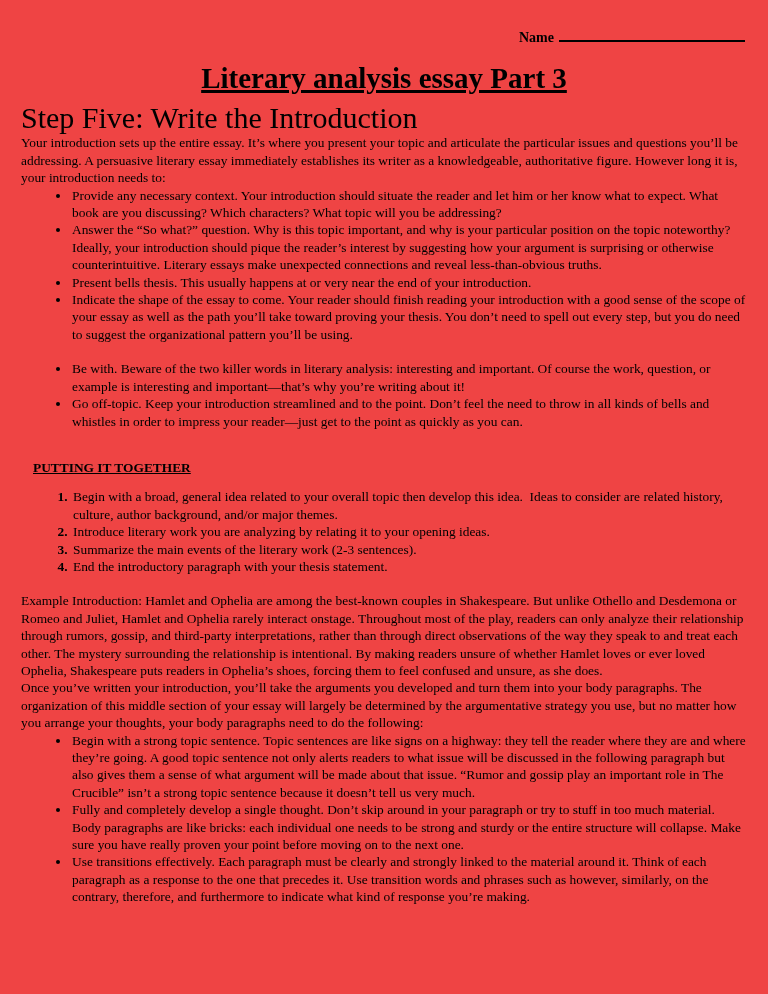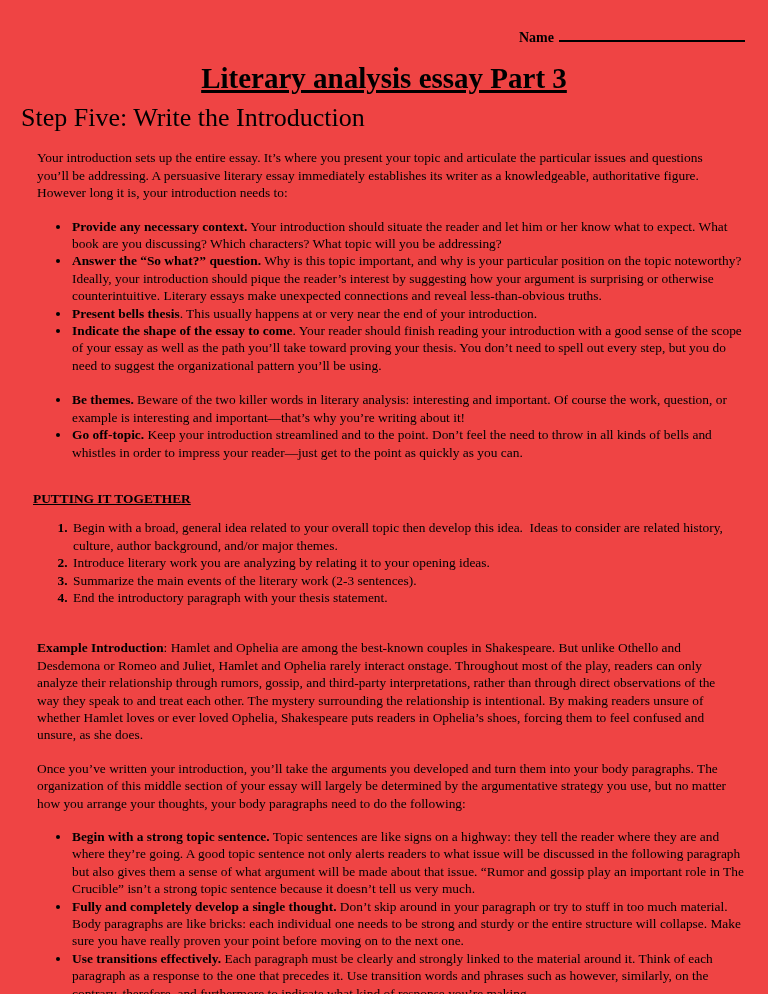--- a/index.html
+++ b/index.html
@@ -40,26 +40,26 @@
     margin: 6px 0 6px 0;
     text-align: center;
     font-size: 29px;
     line-height: 36px;
     font-weight: bold;
     text-decoration: underline;
     text-decoration-thickness: 2.5px;
   }
   h2.step-heading {
     margin: 6px 0 1px 0;
-    font-size: 26px;
+    font-size: 30px;
     line-height: 31px;
     font-weight: normal;
   }
   p {
-    margin: 16px;
+    margin: 0;
     white-space: pre-wrap;
   }
   .gap {
     height: 17px;
   }
   ul.bullet-list {
     margin: 0;
     padding-left: 50px;
     list-style-type: disc;
   }
@@ -72,21 +72,21 @@
     padding-left: 50px;
   }
   ol.number-list li {
     padding-left: 2px;
     white-space: pre-wrap;
   }
   ol.number-list li::marker {
     font-weight: bold;
   }
   .b {
-    font-weight: bold;
+    font-weight: normal;
   }
   .section-heading {
     font-weight: bold;
     text-decoration: underline;
     margin: 12px;
   }
 </style>
 </head>
 <body>
 
@@ -106,21 +106,21 @@
     <li><span class="b">Provide any necessary context.</span><span> Your introduction should situate the reader and let him or her know what to expect. What book are you discussing? Which characters? What topic will you be addressing?</span></li>
     <li><span class="b">Answer the “So what?” question.</span><span> Why is this topic important, and why is your particular position on the topic noteworthy? Ideally, your introduction should pique the reader’s interest by suggesting how your argument is surprising or otherwise counterintuitive. Literary essays make unexpected connections and reveal less-than-obvious truths.</span></li>
     <li><span class="b">Present bells thesis</span><span>. This usually happens at or very near the end of your introduction.</span></li>
     <li><span class="b">Indicate the shape of the essay to come</span><span>. Your reader should finish reading your introduction with a good sense of the scope of your essay as well as the path you’ll take toward proving your thesis. You don’t need to spell out every step, but you do need to suggest the organizational pattern you’ll be using.</span></li>
   </ul>
 
   <div class="gap"></div>
 
 
   <ul class="bullet-list">
-    <li><span class="b">Be themes.</span><span> Beware of the two killer words in literary analysis: interesting and important. Of course the work, question, or example is interesting and important—that’s why you’re writing about it!</span></li>
+    <li><span class="b">Be with.</span><span> Beware of the two killer words in literary analysis: interesting and important. Of course the work, question, or example is interesting and important—that’s why you’re writing about it!</span></li>
     <li><span class="b">Go off-topic.</span><span> Keep your introduction streamlined and to the point. Don’t feel the need to throw in all kinds of bells and whistles in order to impress your reader—just get to the point as quickly as you can.</span></li>
   </ul>
 
   <div class="gap"></div>
 
   <p class="section-heading">PUTTING IT TOGETHER</p>
 
   <ol class="number-list">
     <li>Begin with a broad, general idea related to your overall topic then develop this idea.  Ideas to consider are related history, culture, author background, and/or major themes.</li>
     <li>Introduce literary work you are analyzing by relating it to your opening ideas.</li>

